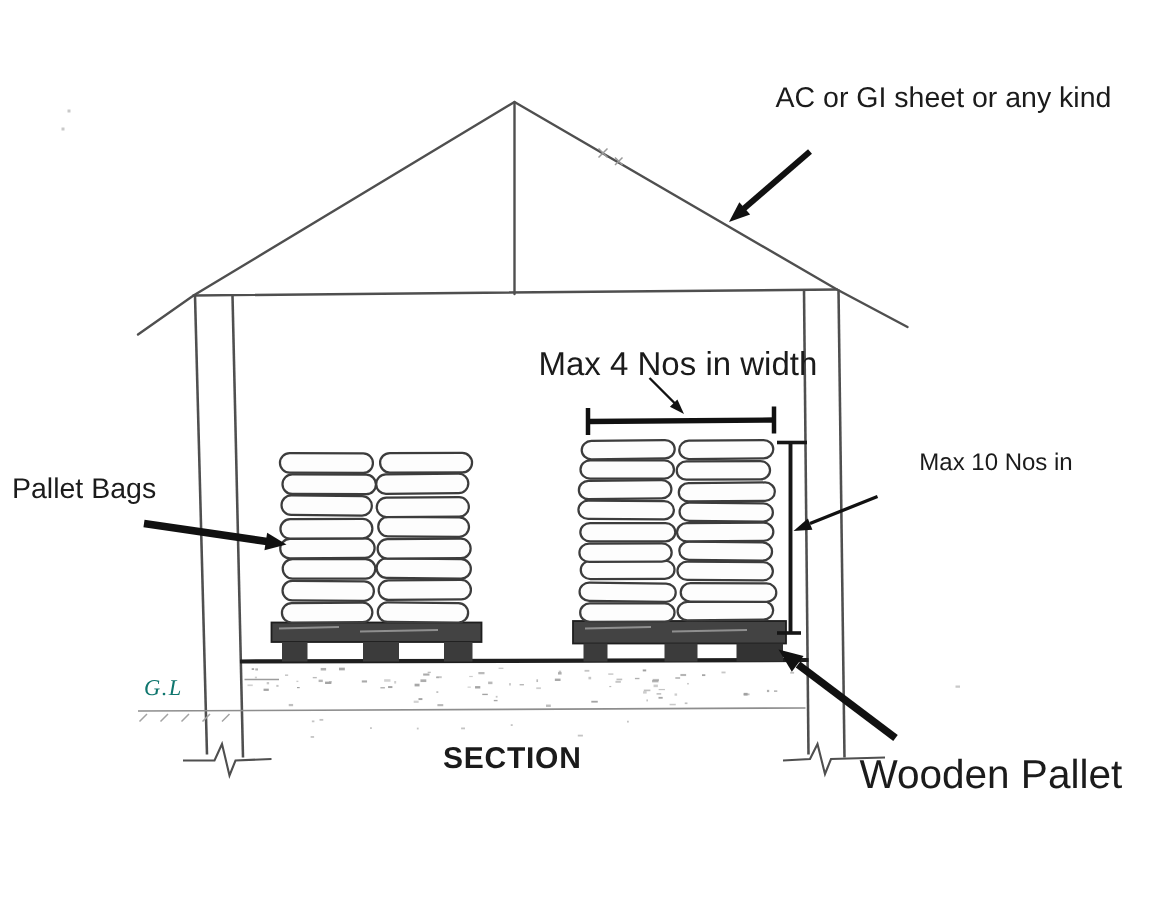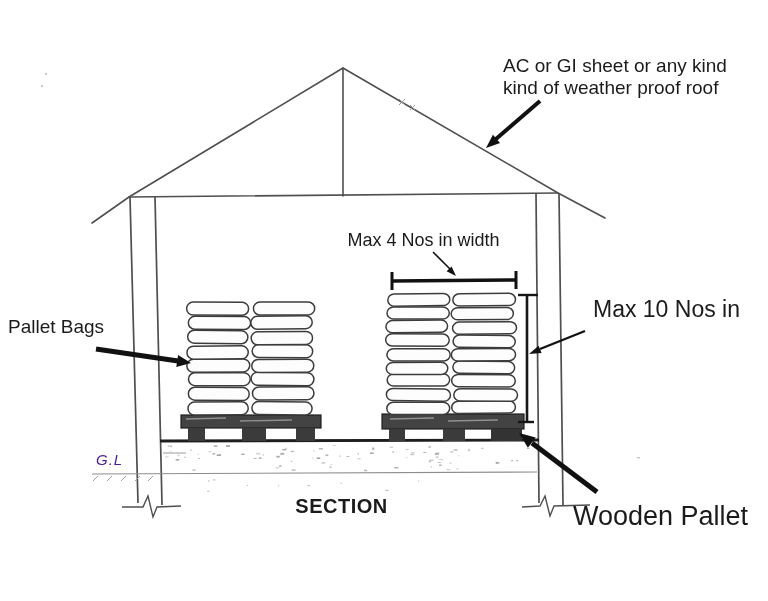--- a/index.html
+++ b/index.html
@@ -5,27 +5,27 @@
   html,body{margin:0;padding:0;background:#ffffff;}
   .canvas{
     position:relative;
     width:768px;height:601px;
     background:#ffffff;
     font-family:"Liberation Sans", sans-serif;
     overflow:hidden;
   }
   .canvas svg{position:absolute;left:0;top:0;}
   .lbl{position:absolute;color:#1b1b1b;white-space:nowrap;}
-  .lbl-roof{left:503px;top:55px;width:252px;font-size:19px;line-height:22px;}
-  .lbl-maxw{left:341px;top:230px;width:165px;text-align:center;font-size:18px;}
-  .lbl-maxh{left:588px;top:297px;width:152px;text-align:right;font-size:23px;line-height:24px;}
+  .lbl-roof{left:503px;top:55px;width:252px;text-align:center;font-size:19px;line-height:22px;}
+  .lbl-maxw{left:359px;top:230px;width:165px;text-align:center;font-size:22px;}
+  .lbl-maxh{left:588px;top:297px;width:152px;text-align:center;font-size:16px;line-height:24px;}
   .lbl-cement{left:8px;top:316px;width:125px;font-size:19px;}
   .lbl-pallet{left:573px;top:501px;width:195px;font-size:27px;}
   .lbl-section{left:284px;top:495px;width:115px;font-size:20px;font-weight:bold;letter-spacing:.5px;text-align:center;}
-  .lbl-gl{left:96px;top:451px;font-size:15px;color:#4c1d95;font-family:Liberation Sans, sans-serif;font-style:italic;letter-spacing:1px;}
+  .lbl-gl{left:96px;top:451px;font-size:15px;color:#0f766e;font-family:Liberation Serif, serif;font-style:italic;letter-spacing:1px;}
 </style>
 </head>
 <body>
 
 <div class="canvas">
 
   <svg width="768" height="601" viewBox="0 0 768 601">
 
     <g stroke="#4f4f4f" stroke-width="1.6" fill="none" stroke-linecap="round">
       <path d="M92,223 L129,197 343,68"></path>
@@ -242,21 +242,20 @@
 
     <g fill="#c9c9c9">
       <rect x="45" y="73" width="2" height="2"></rect>
       <rect x="41" y="85" width="2" height="2"></rect>
       <rect x="637" y="457" width="3" height="1.5"></rect>
     </g>
   </svg>
 
   <div class="lbl lbl-roof">
     <div>AC or GI sheet or any kind</div>
-    <div>kind of weather proof roof</div>
   </div>
 
   <div class="lbl lbl-maxw">Max 4 Nos in width</div>
 
   <div class="lbl lbl-maxh">
     <div>Max 10 Nos in</div>
   </div>
 
   <div class="lbl lbl-cement">Pallet Bags</div>
 

